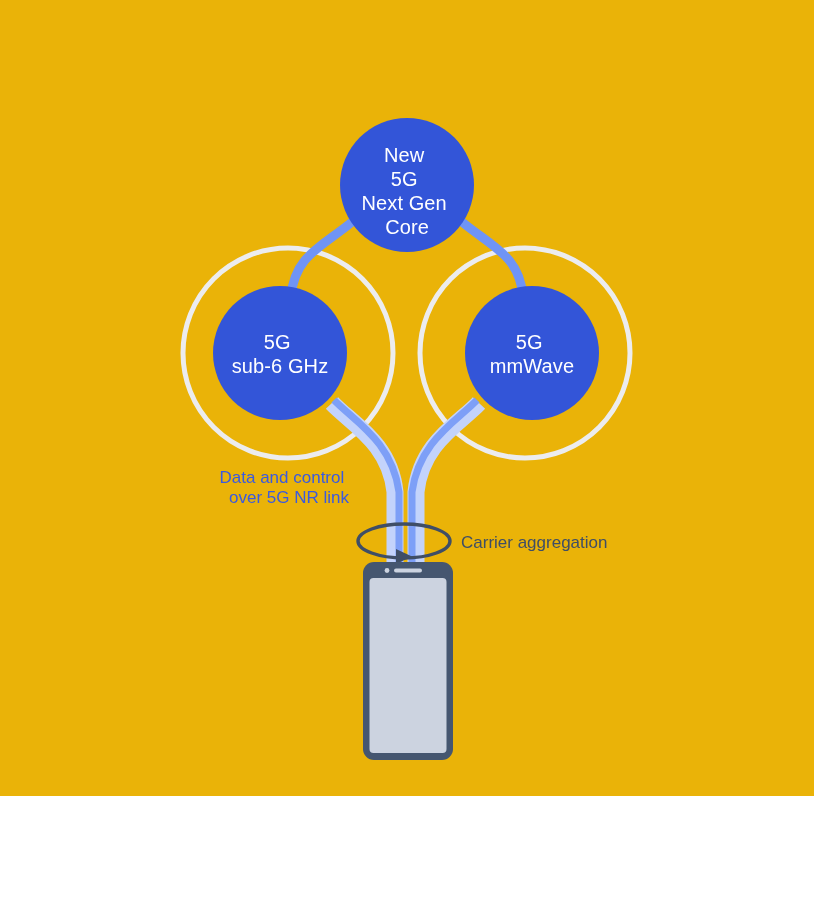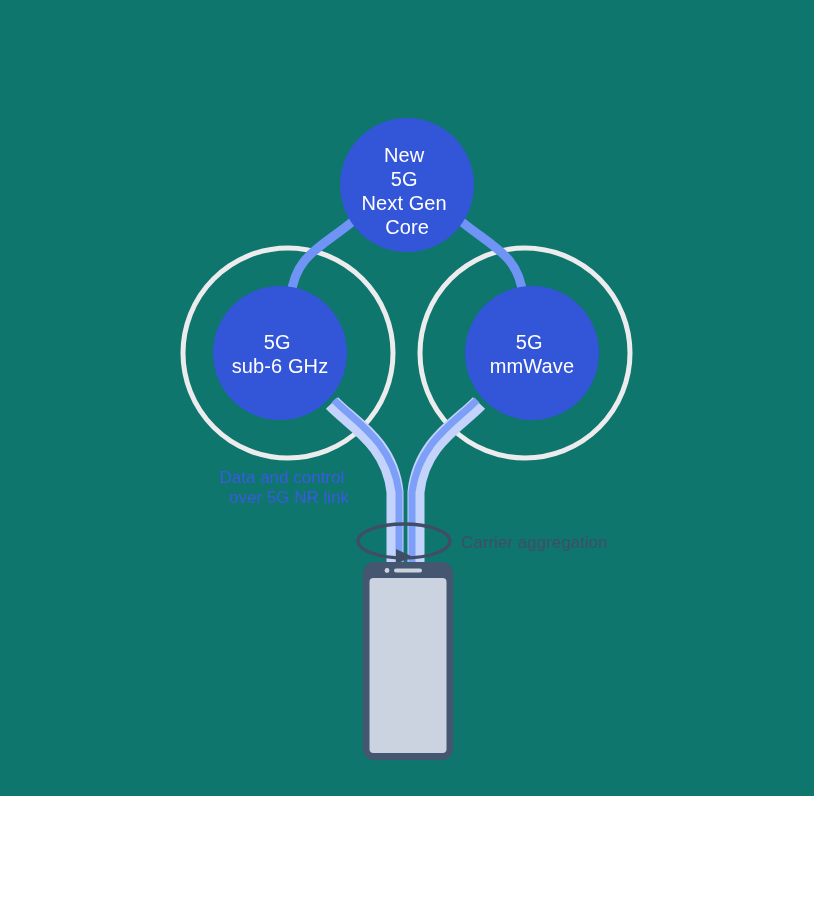--- a/index.html
+++ b/index.html
@@ -10,21 +10,21 @@
   body {
     width: 814px;
     height: 902px;
     font-family: "Liberation Sans", sans-serif;
     overflow: hidden;
   }
   #diagram-root {
     position: relative;
     width: 814px;
     height: 796px;
-    background: #0f766e;
+    background: #eab308;
   }
   #diagram-svg {
     position: absolute;
     top: 0;
     left: 0;
     width: 814px;
     height: 902px;
     display: block;
   }
   .node-label {

